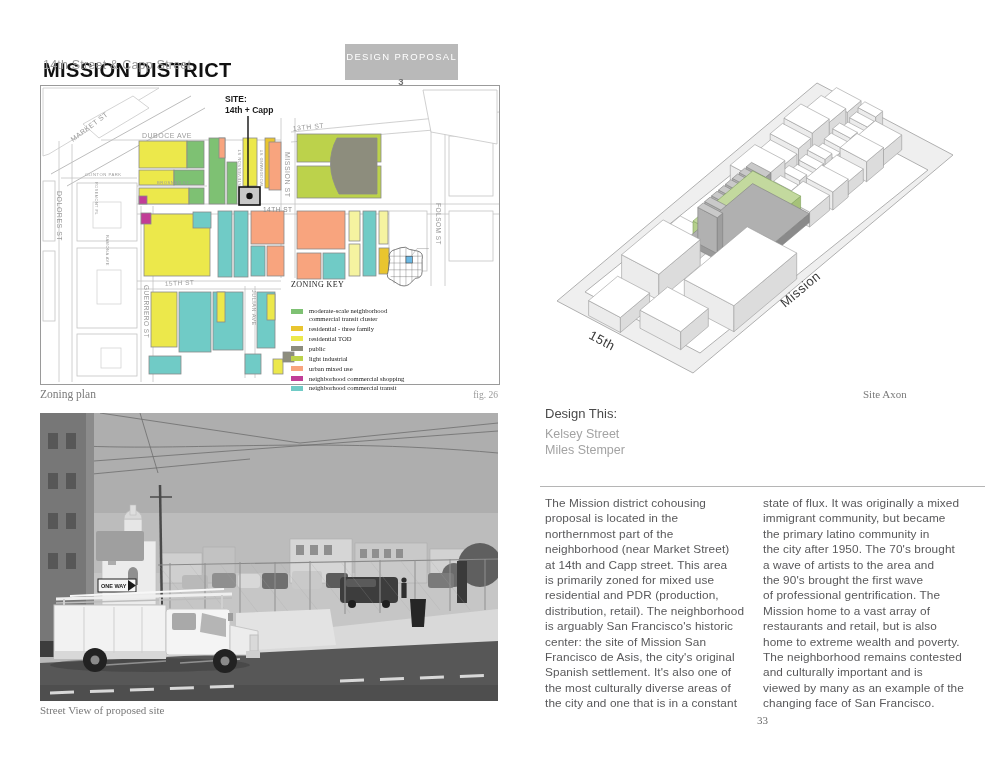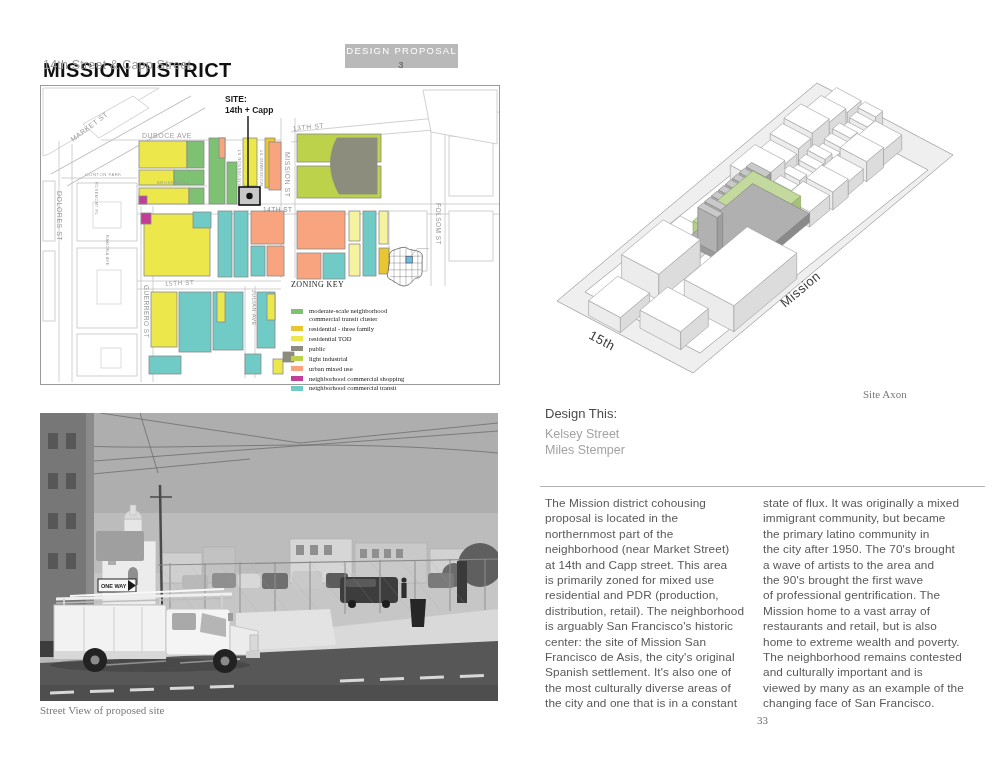--- a/index.html
+++ b/index.html
@@ -2,22 +2,22 @@
 <html><head>
 <meta charset="utf-8">
 <style>
   html,body{margin:0;padding:0;background:#fff;}
   .sheet{position:relative;width:1000px;height:772px;background:#fff;overflow:hidden;
          font-family:"Liberation Sans",sans-serif;}
   .abs{position:absolute;}
   
   .title{left:43px;top:36px;font-size:20px;font-weight:bold;letter-spacing:.4px;color:#111;margin-top:23px;}
   .subtitle{left:43px;top:58px;font-size:12.5px;color:#9b9b9b;letter-spacing:.2px;}
-  .badge{left:345px;top:44px;width:113px;height:24px;background:#b9b9b9;color:#fff;
-         font-size:9.5px;letter-spacing:1.3px;text-align:center;line-height:14px;}
+  .badge{left:345px;top:44px;width:113px;height:36px;background:#b9b9b9;color:#fff;
+         font-size:9.5px;letter-spacing:1.3px;text-align:center;line-height:25px;}
   .badge b{color:#6f6f6f;font-weight:bold;}
   .map-panel{left:40px;top:85px;width:458px;height:298px;border:1px solid #9a9a9a;background:#fff;}
   .legend{left:250px;top:194px;width:205px;font-family:"Liberation Serif",serif;color:#222;}
   .legend-title{font-size:8px;letter-spacing:.4px;margin-bottom:18px;}
   .legend-row{display:flex;align-items:flex-start;margin-bottom:2.4px;}
   .chip{width:12px;height:5px;margin:1.5px 6px 0 0;flex:0 0 12px;}
   .legend-label{font-size:6.6px;line-height:7.6px;white-space:pre-line;}
   .cap-row{left:40px;top:388px;width:458px;display:flex;justify-content:space-between;
            font-family:"Liberation Serif",serif;color:#7a7a7a;font-size:11.5px;}
   .fig{font-size:9.5px;color:#9a9a9a;padding-top:2px;}
@@ -227,20 +227,24 @@
           <span class="chip" style="background-color: rgb(193, 61, 151);"></span>
           <span class="legend-label">neighborhood commercial shopping</span>
         </div>
       <div class="legend-row">
           <span class="chip" style="background-color: rgb(112, 203, 198);"></span>
           <span class="legend-label">neighborhood commercial transit</span>
         </div>
     </div>
   </div>
 
+  <div class="abs cap-row">
+    <span>Zoning plan</span>
+    <span class="fig">fig. 26</span>
+  </div>
 
   <div class="abs photo-panel">
     <svg width="458" height="288" viewBox="0 0 458 288">
       <rect x="0" y="0" width="458" height="100" fill="#aeaeae"></rect>
       <rect x="0" y="100" width="458" height="70" fill="#bcbcbc"></rect>
       <rect x="0" y="160" width="458" height="70" fill="#c6c6c6"></rect>
       <g stroke="#5e5e5e" stroke-width="0.8" fill="none" opacity="0.8">
         <path d="M0,52 L458,18"></path>
           <path d="M0,30 C120,42 260,22 458,40"></path>
         <path d="M60,0 L260,30 L458,10"></path>

